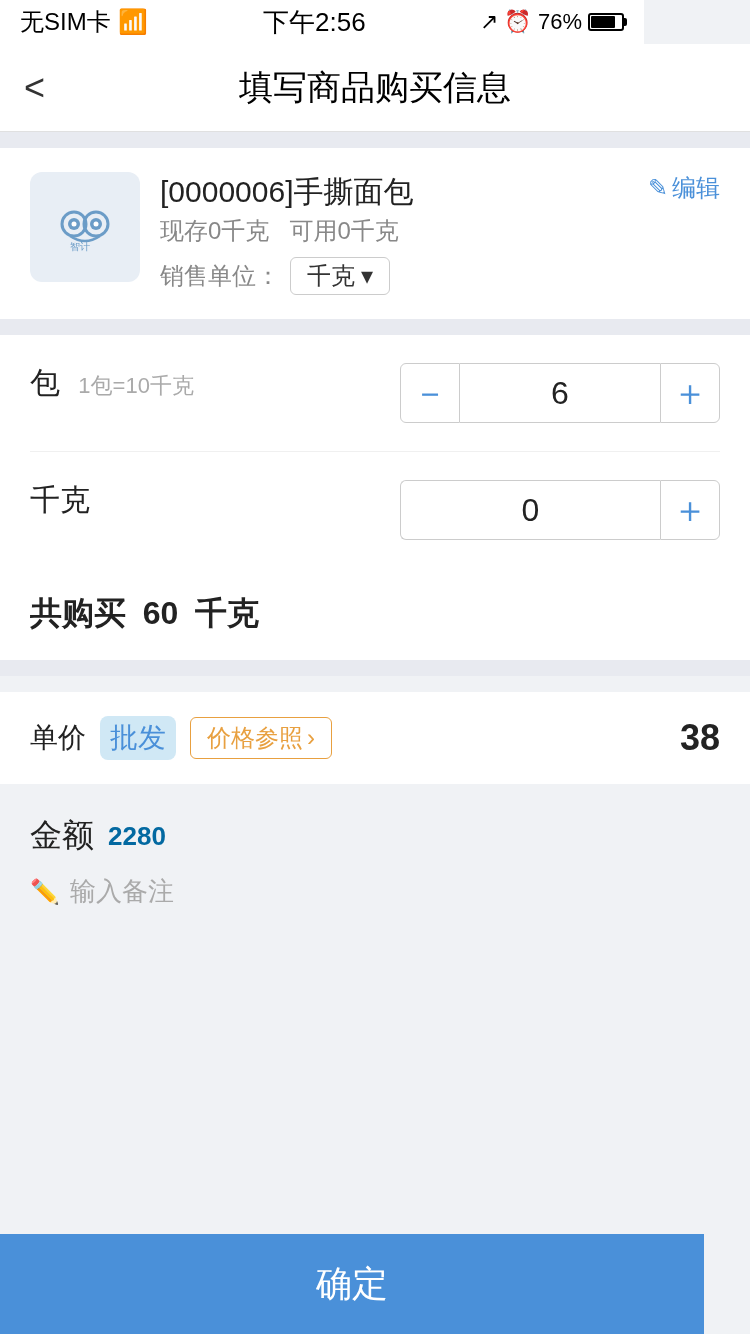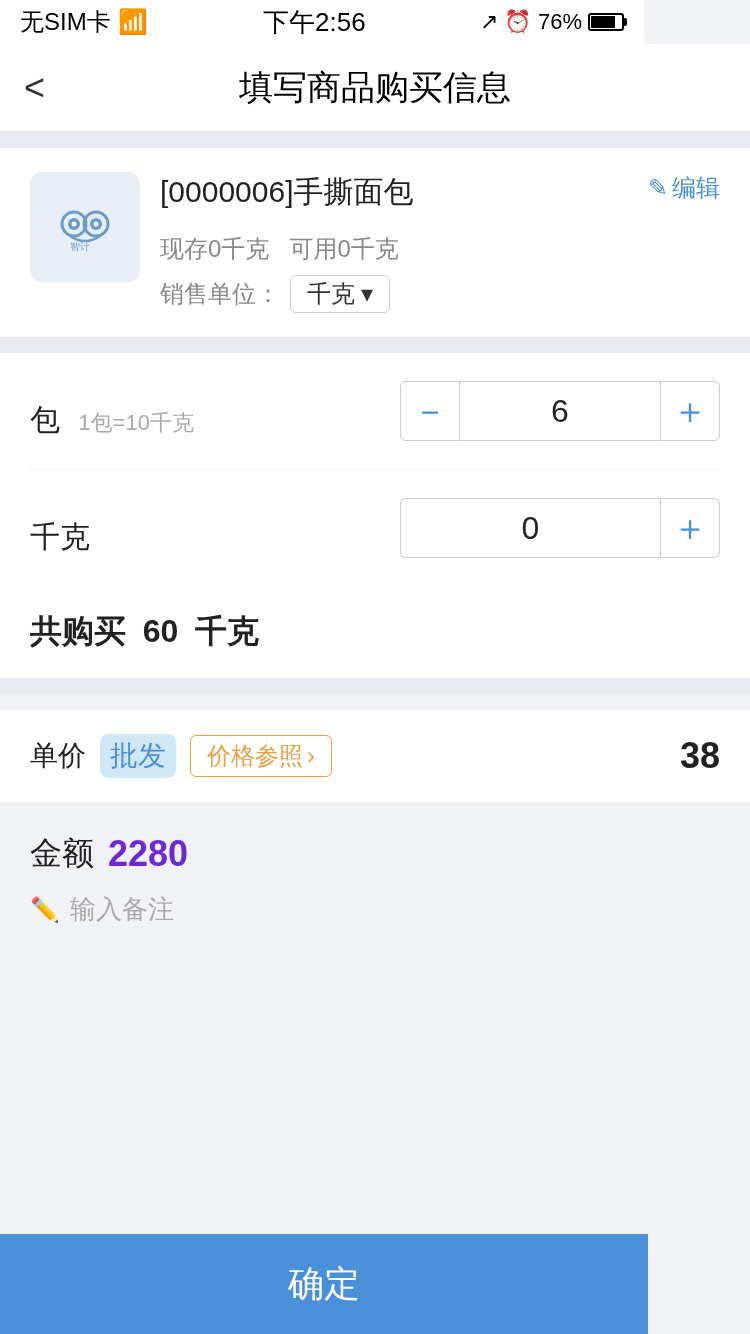--- a/index.html
+++ b/index.html
@@ -109,21 +109,21 @@
     .owl-logo {
       width: 70px;
       height: 50px;
       position: relative;
     }
     .product-info { flex: 1; }
     .product-name {
       font-size: 30px;
       color: #222;
       font-weight: 500;
-      margin-bottom: 20px;
+      margin-bottom: 2px;
     }
     .product-stock {
       font-size: 24px;
       color: #888;
       margin-bottom: 10px;
     }
     .product-unit {
       font-size: 24px;
       color: #888;
       display: flex;
@@ -154,21 +154,21 @@
       align-items: flex-start;
     }
 
     
     .input-section {
       background: #fff;
       padding: 0 30px;
     }
     .input-row {
       display: flex;
-      align-items: flex-end;
+      align-items: flex-start;
       padding: 28px 0;
       border-bottom: 1px solid #f0f0f0;
     }
     .input-row:last-child { border-bottom: none; }
     .input-label {
       font-size: 30px;
       color: #222;
       flex: 1;
     }
     .input-sublabel {
@@ -299,22 +299,22 @@
       align-items: center;
       gap: 14px;
       margin-bottom: 16px;
     }
     .amount-label {
       font-size: 32px;
       color: #222;
       font-weight: 500;
     }
     .amount-value {
-      font-size: 36px;
-      color: #6d28d9;
+      font-size: 26px;
+      color: #0369a1;
       font-weight: 600;
     }
     .remark-row {
       display: flex;
       align-items: center;
       gap: 10px;
       color: #888;
     }
     .remark-text {
       font-size: 26px;
@@ -327,21 +327,21 @@
 
     
     .empty-area {
       background: #f0f2f5;
       flex: 1;
       min-height: 300px;
     }
 
     
     .confirm-bar {
-      width: 648px;
+      width: 704px;
       height: 100px;
       background: #4a90d9;
       display: flex;
       align-items: center;
       justify-content: center;
       position: fixed;
       bottom: 0;
       left: 0;
       cursor: pointer;
     }

